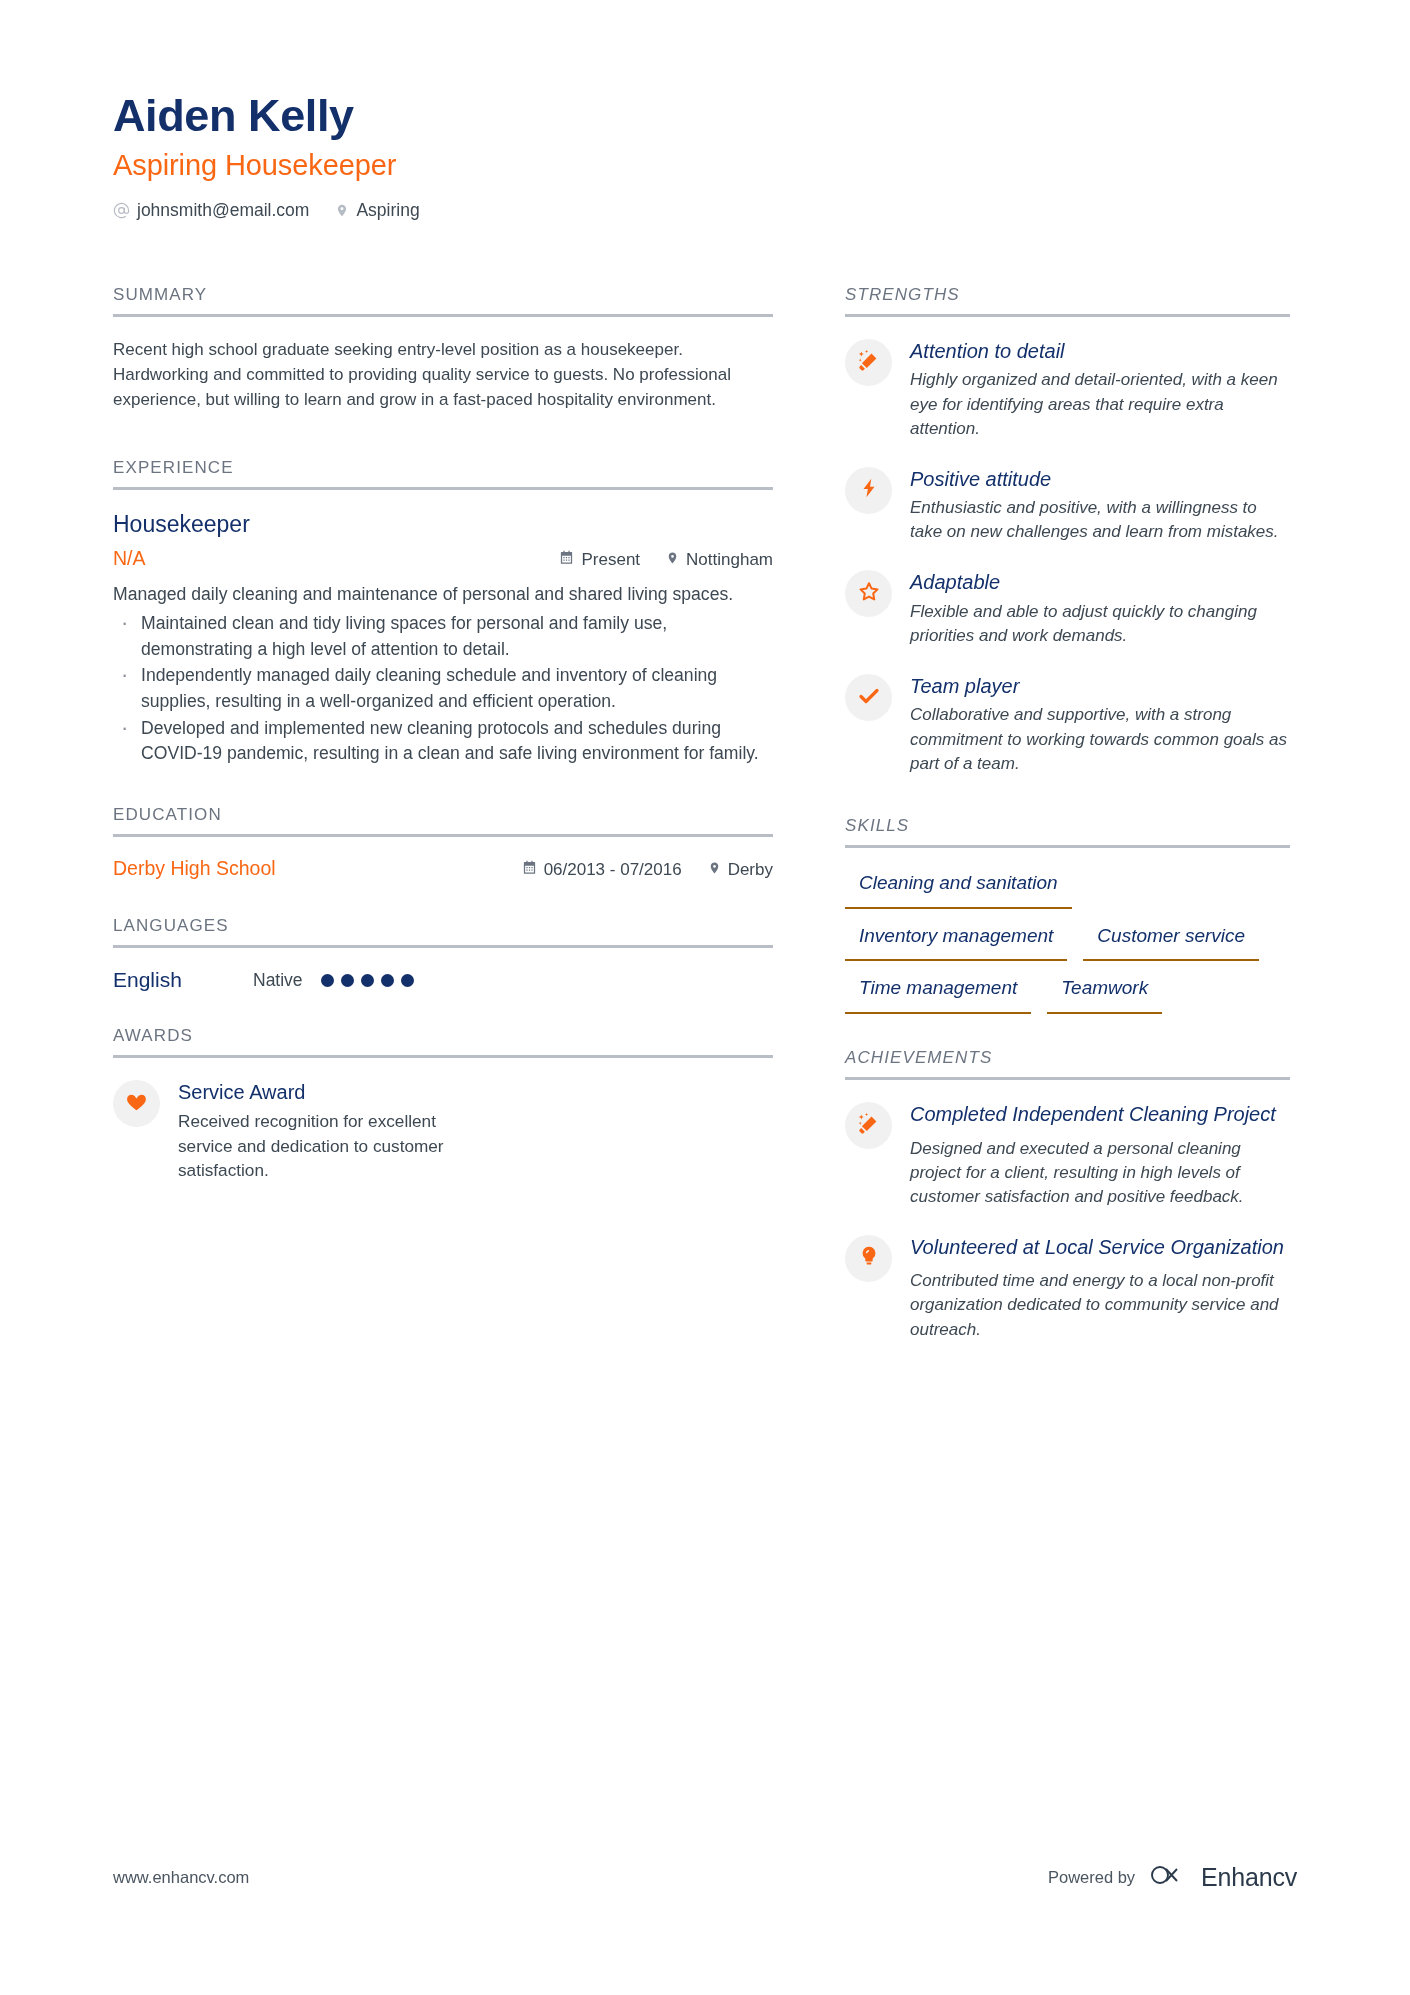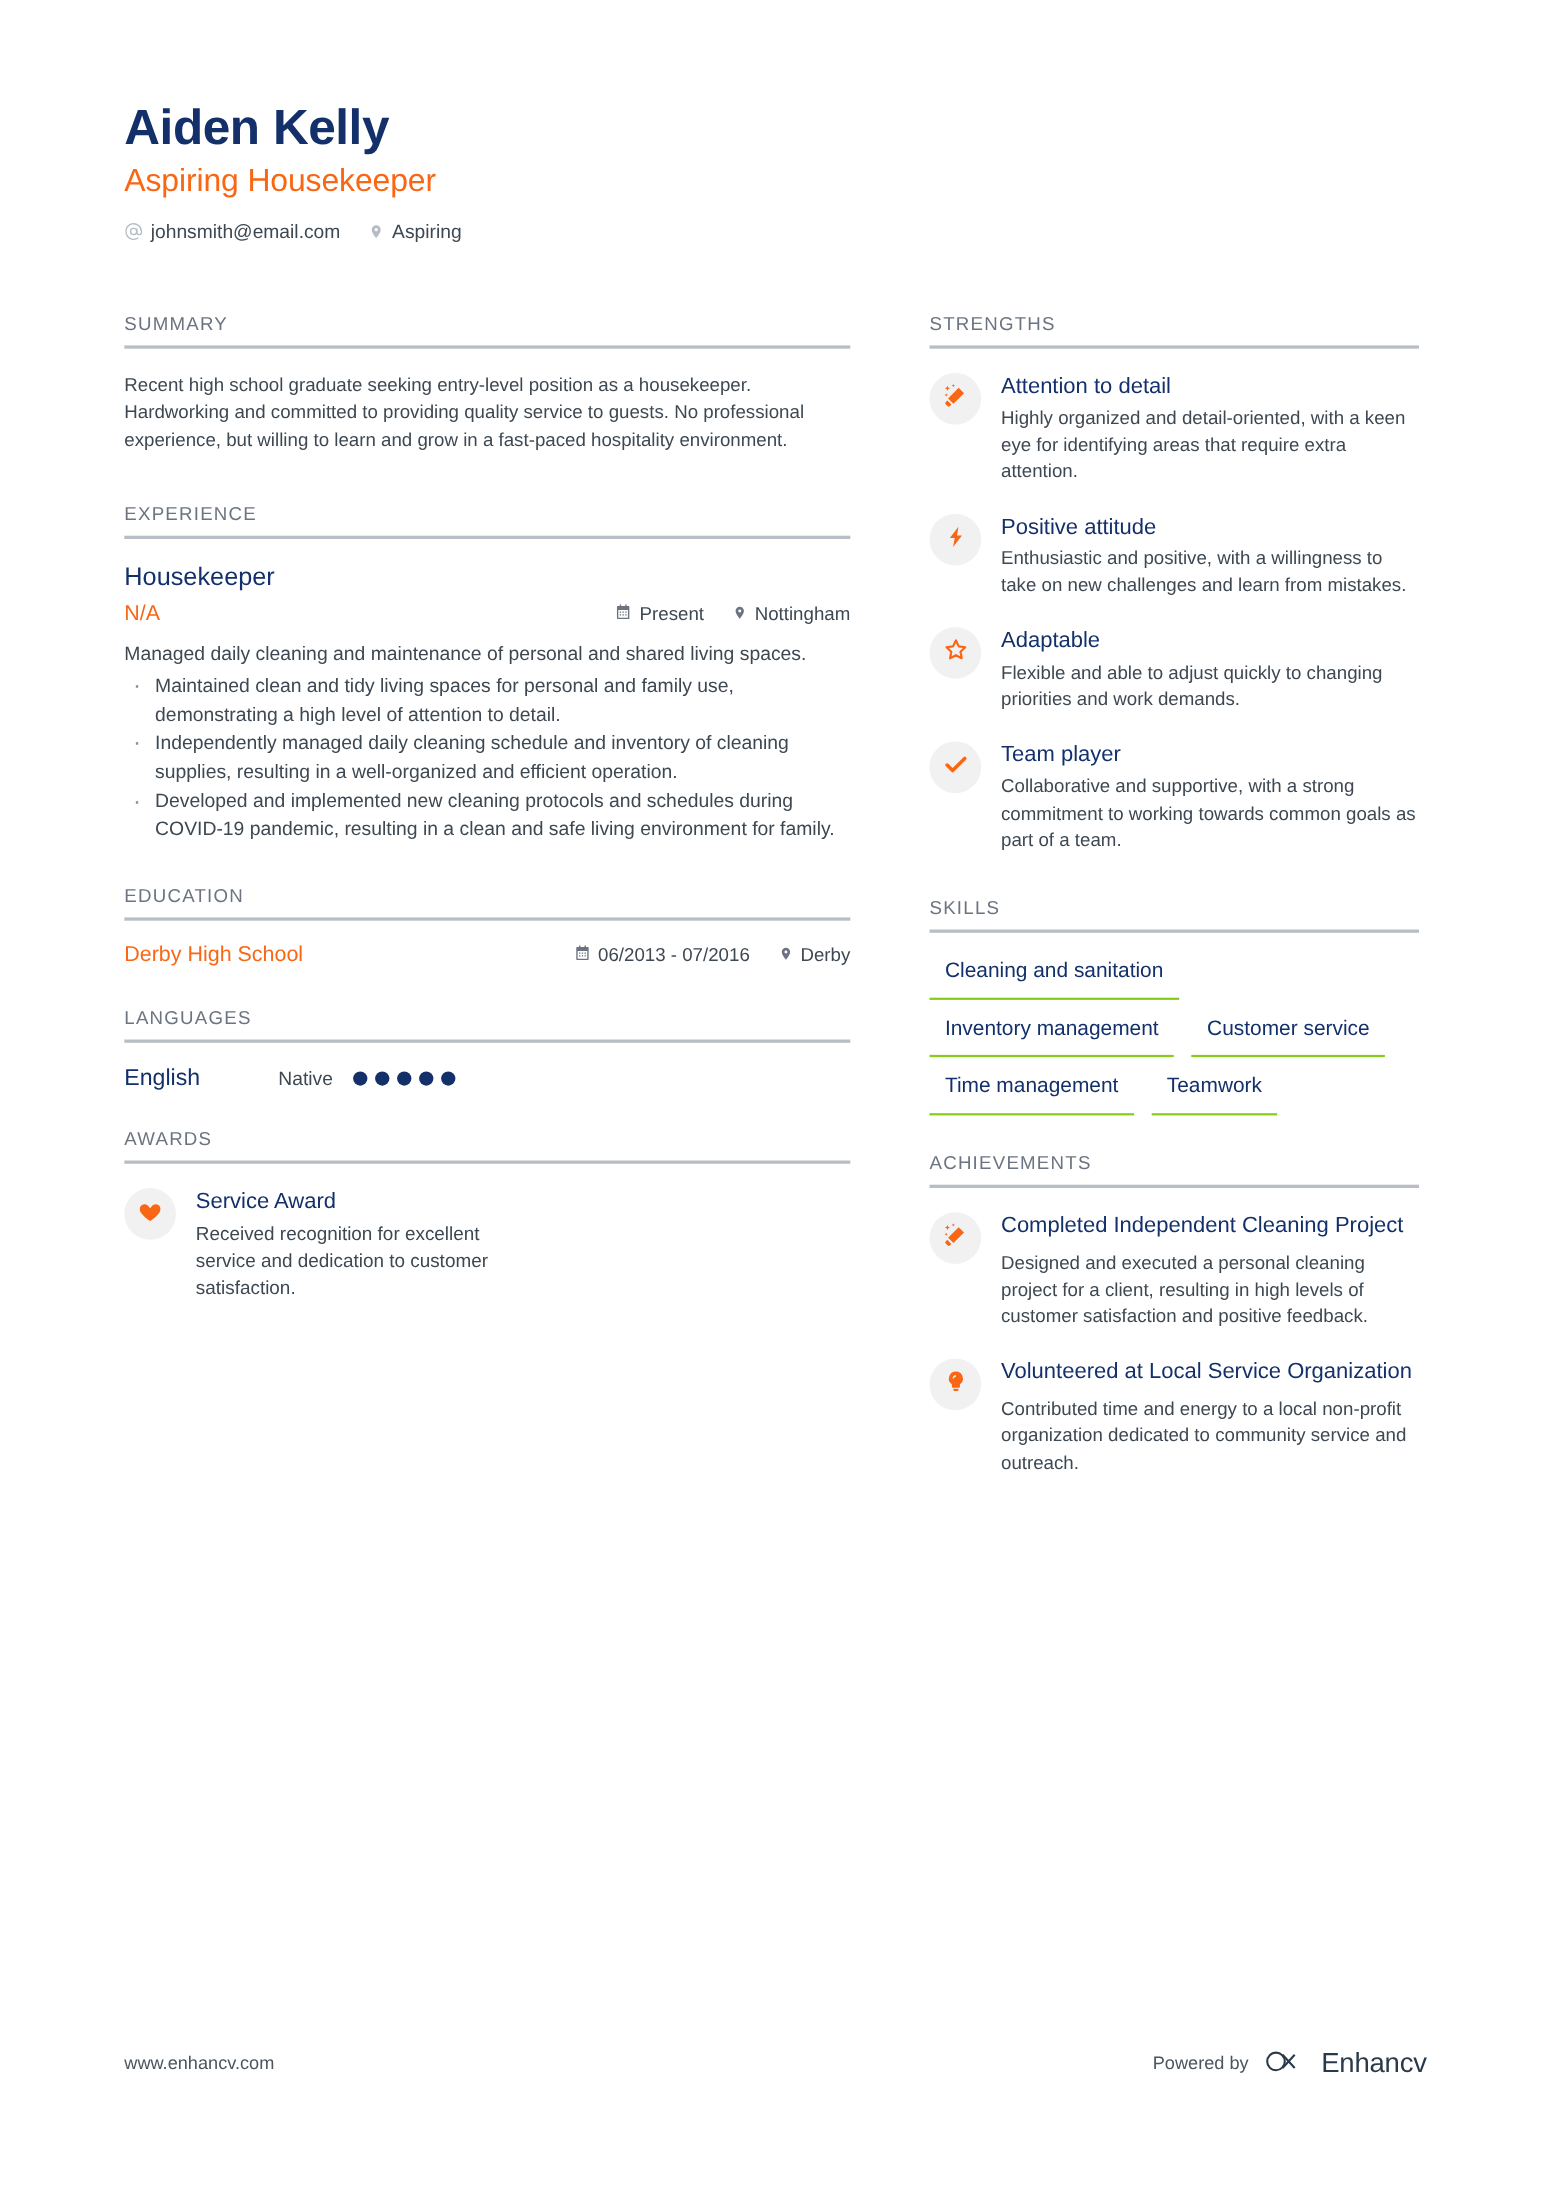--- a/index.html
+++ b/index.html
@@ -41,21 +41,21 @@
     align-items: center;
     gap: 26px;
     font-size: 17.5px;
     color: #3d4852;
   }
   .contact-item { display: flex; align-items: center; gap: 7px; }
   .contact-icon { color: #b6bcc4; display: inline-flex; align-items: center; }
 
   
   .col-left  { position: absolute; left: 113px; top: 285px; width: 660px; }
-  .col-right { position: absolute; left: 845px; top: 285px; width: 445px; }
+  .col-right { position: absolute; left: 845px; top: 285px; width: 445px; font-style: italic; }
 
   
   .sect { margin-bottom: 0; }
   .sect-title {
     font-size: 17px;
     letter-spacing: 1.1px;
     color: #6b7480;
     text-transform: uppercase;
     padding-bottom: 9px;
   }
@@ -142,21 +142,21 @@
   }
   .award-item .icon-title { font-size: 20px; }
   .award-item .icon-desc { font-size: 17.2px; }
 
   
   .chips { display: flex; flex-wrap: wrap; gap: 12px 16px; }
   .chip {
     font-size: 19px;
     color: #13306b;
     padding: 4px 14px 12px 14px;
-    border-bottom: 2px solid #84cc16;
+    border-bottom: 2px solid #a16207;
     line-height: 1.2;
     white-space: nowrap;
   }
 
   
   .gap-lg { height: 46px; }
   .gap-md { height: 34px; }
   .gap-sm { height: 24px; }
   .gap-xs { height: 16px; }
 

